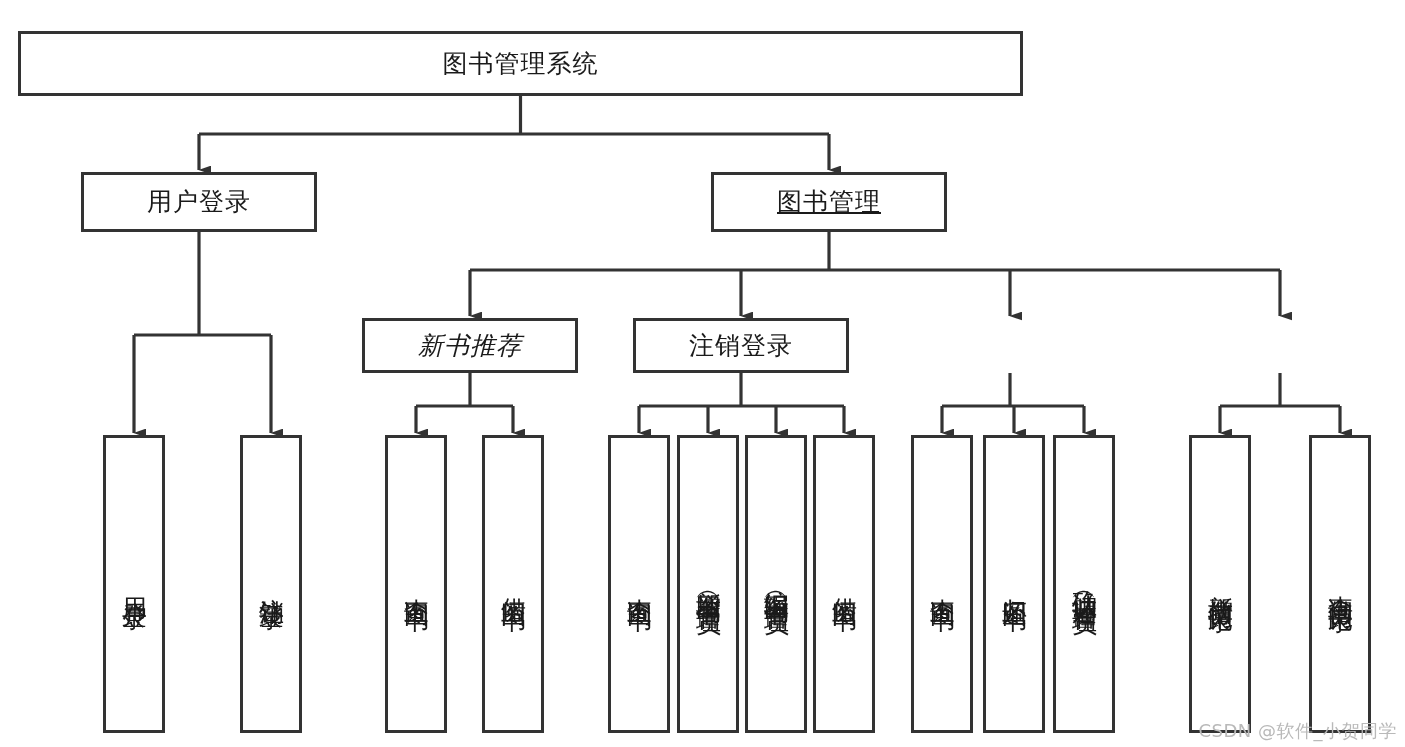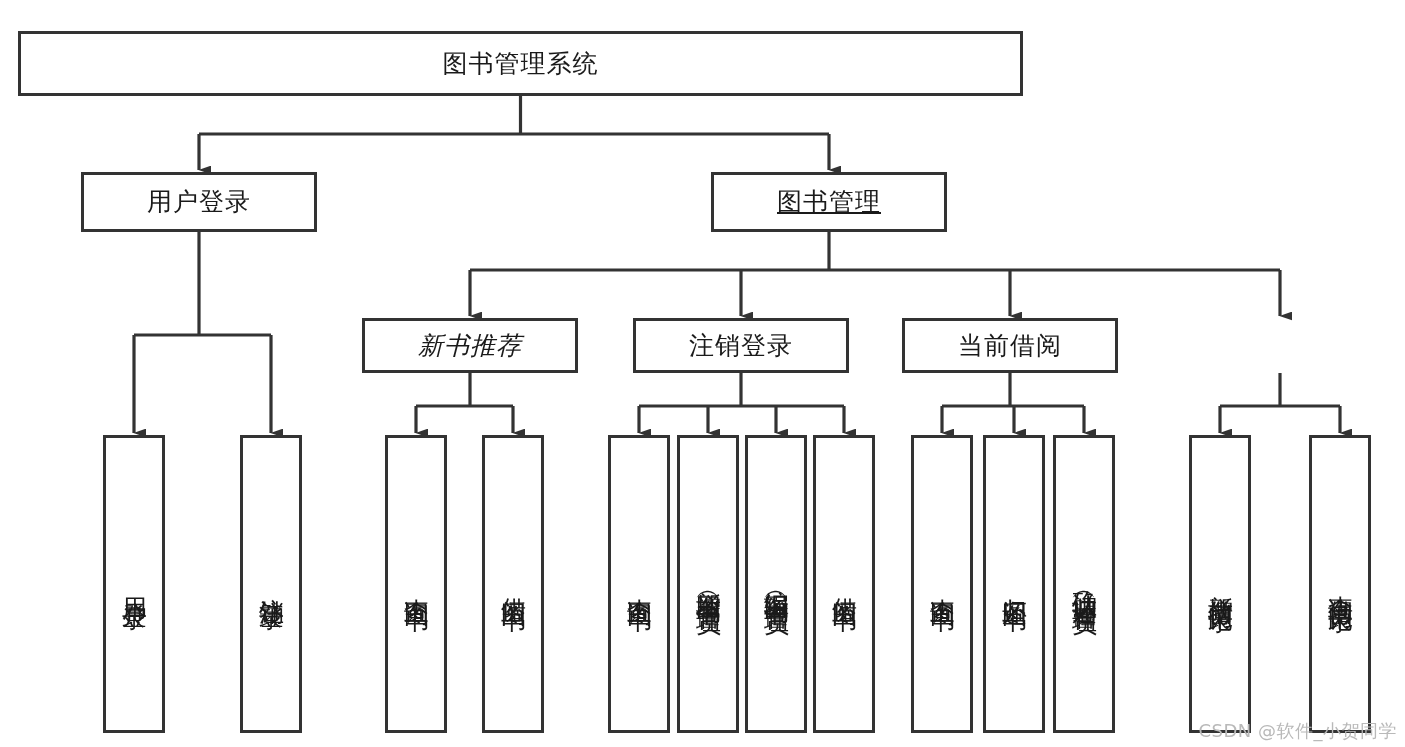--- a/index.html
+++ b/index.html
@@ -130,23 +130,20 @@
   <div class="node horizontal" style="left:711px; top:172px; width:236px; height:60px;text-decoration:underline;">
     <span class="node-label">图书管理</span>
   </div>
 
   <div class="node horizontal" style="left:362px; top:318px; width:216px; height:55px;font-style:italic;">
     <span class="node-label">新书推荐</span>
   </div>
   <div class="node horizontal" style="left:633px; top:318px; width:216px; height:55px;">
     <span class="node-label">注销登录</span>
   </div>
-  <div class="node horizontal" style="left:902px; top:318px; width:216px; height:55px;">
-    <span class="node-label">当前借阅</span>
-  </div>
 
   <div class="node vertical" style="left:103px; top:435px; width:62px; height:298px;">
     <span class="node-label">用户登录</span>
   </div>
   <div class="node vertical" style="left:240px; top:435px; width:62px; height:298px;">
     <span class="node-label">注销登录</span>
   </div>
 
   <div class="node vertical" style="left:385px; top:435px; width:62px; height:298px;">
     <span class="node-label">查询图书</span>

